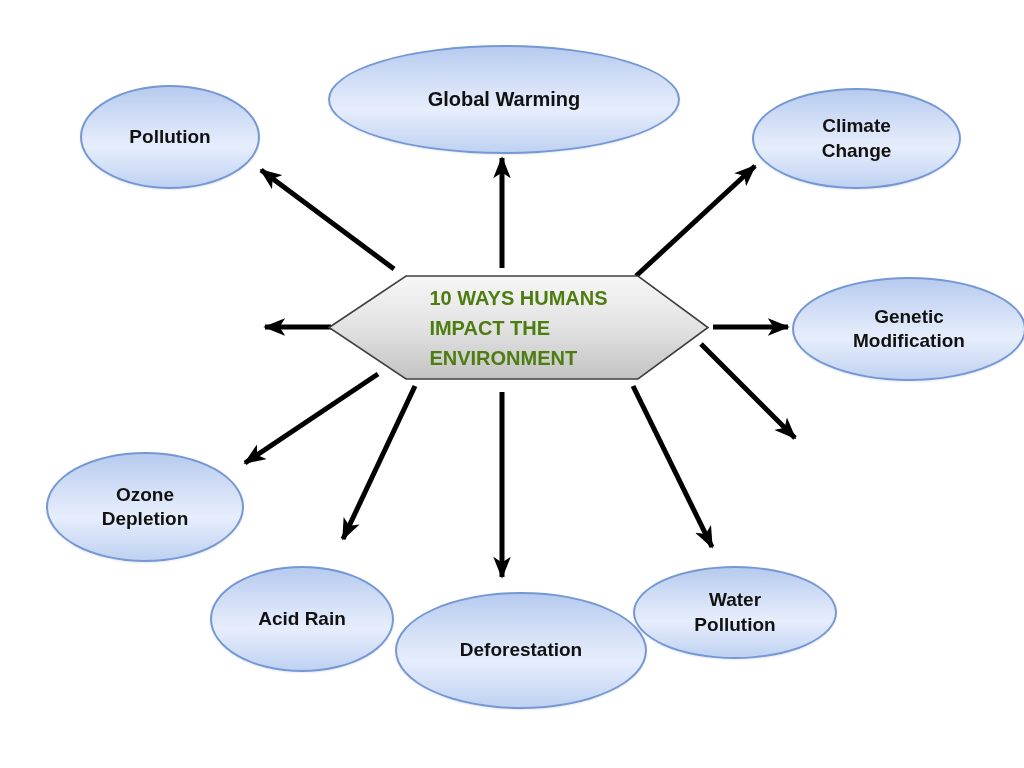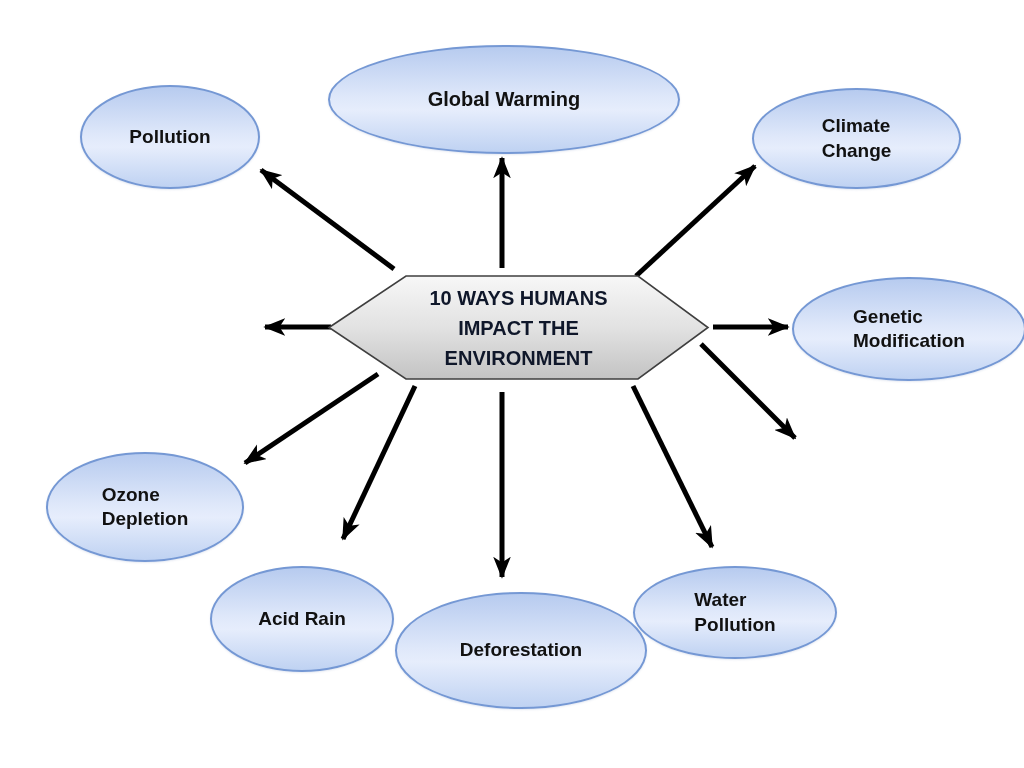--- a/index.html
+++ b/index.html
@@ -14,21 +14,21 @@
     position:absolute; left:0; top:0; width:1024px; height:768px;
     z-index:1;
   }
   .node {
     position:absolute;
     z-index:2;
     border-radius:50%;
     border:2px solid #7598d4;
     background:linear-gradient(180deg,#b7cbef 0%,#dfe8fa 48%,#e6edfc 60%,#bfd2f2 100%);
     display:flex; align-items:center; justify-content:center;
-    text-align:left;
+    text-align:center;
     box-shadow:0 1px 2px rgba(80,110,170,0.15);
   }
   .node .lbl {
     font-weight:bold;
     color:#111111;
     font-size:19px;
     line-height:1.28;
     white-space:pre-line;
     padding:0 10px;
   }
@@ -46,23 +46,22 @@
   .n-water-pollution     { left:633px; top:566px; width:200px; height:89px; }
 
   .center-shape {
     position:absolute; left:327px; top:274px; width:383px; height:107px;
     z-index:2;
   }
   .center-shape svg { position:absolute; left:0; top:0; }
   .center-label {
     position:absolute; left:0; top:0; width:100%; height:100%;
     display:flex; align-items:center; justify-content:center;
-    text-align:center;
     font-weight:bold; font-size:20px; line-height:1.5;
-    color:#0f172a;
+    color:#4d7c0f;
     white-space:pre-line;
   }
 </style>
 </head>
 <body>
 
 <div class="slide">
 
   <svg class="arrow-layer" viewBox="0 0 1024 768">
     <defs>

